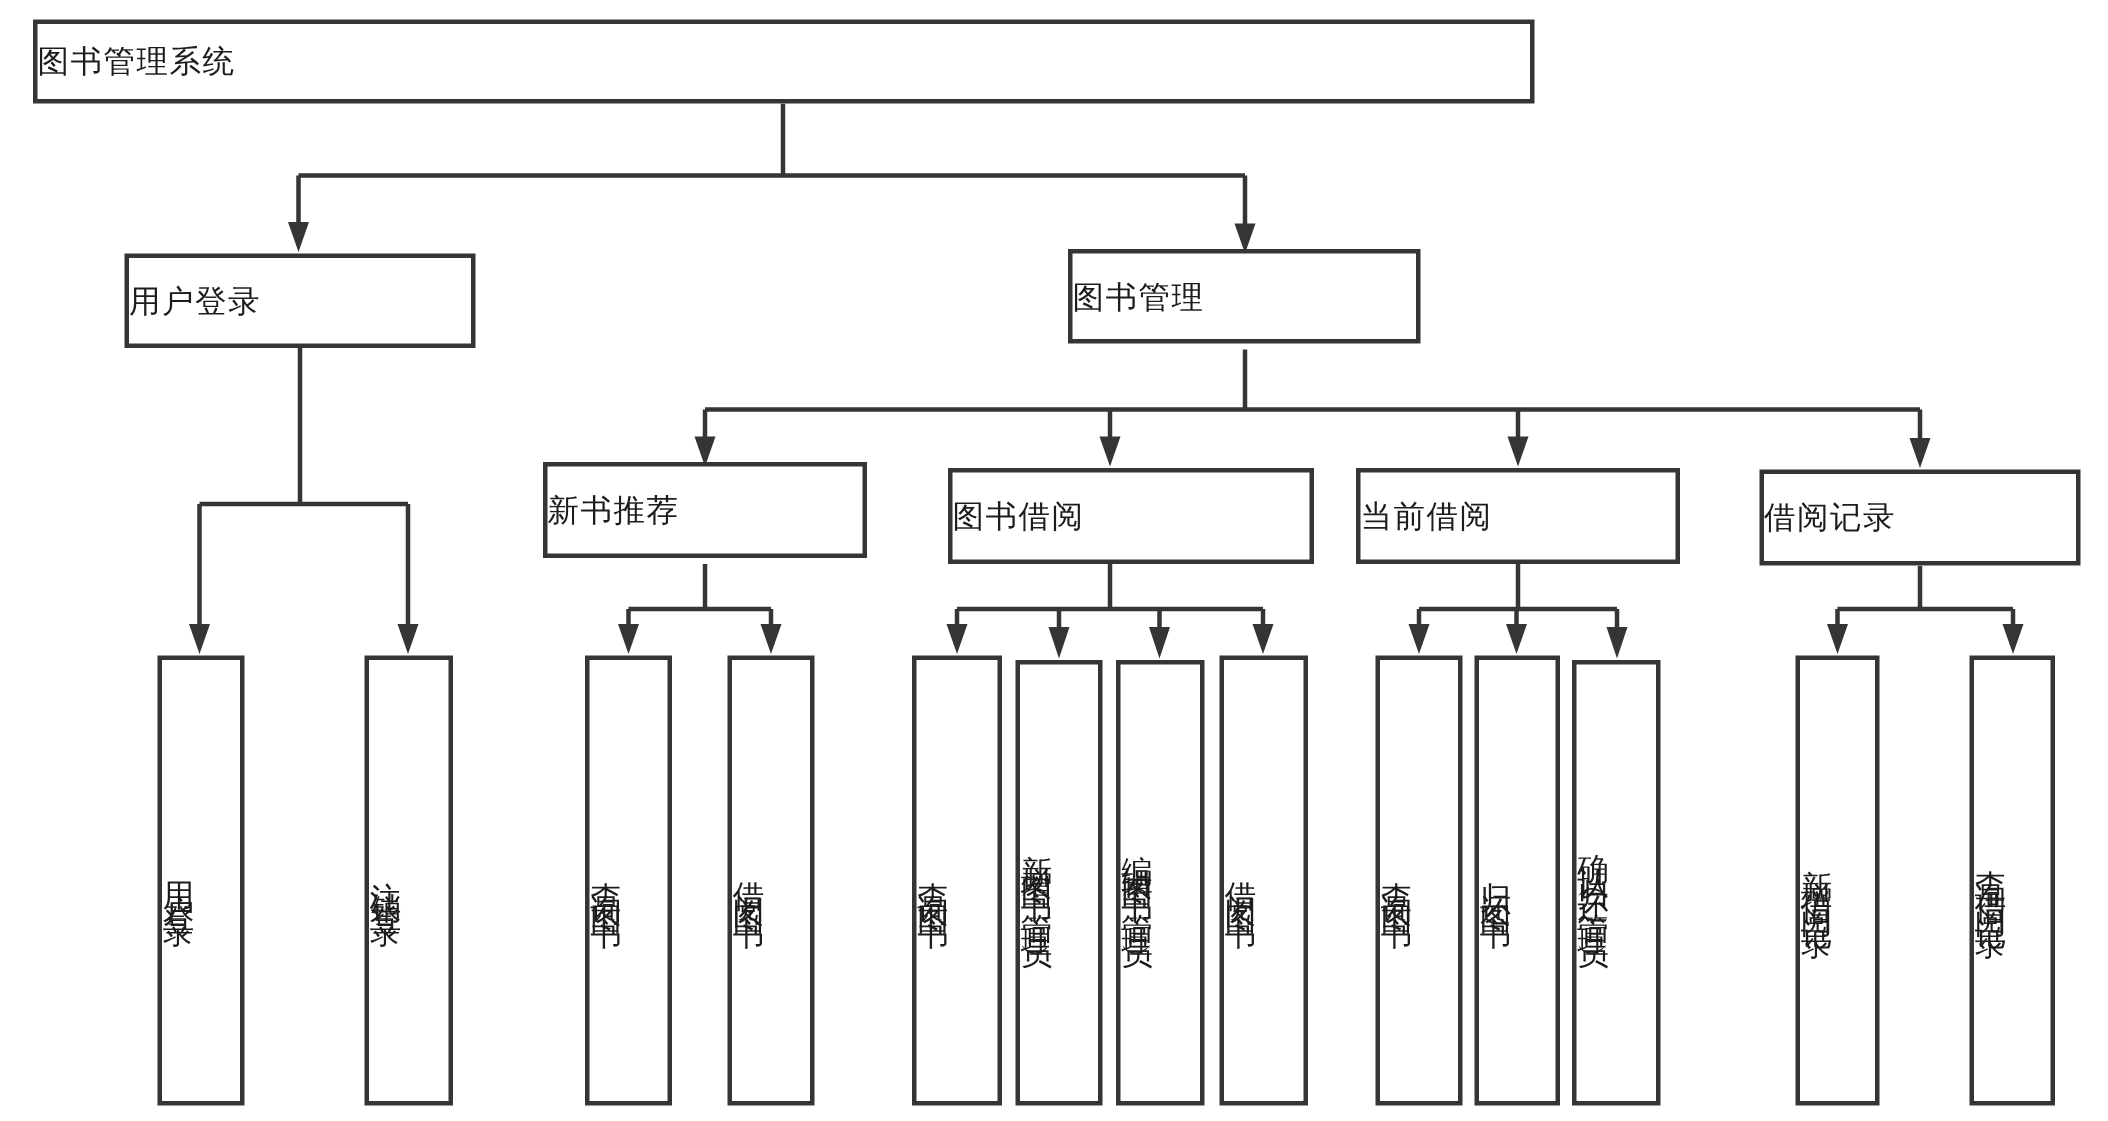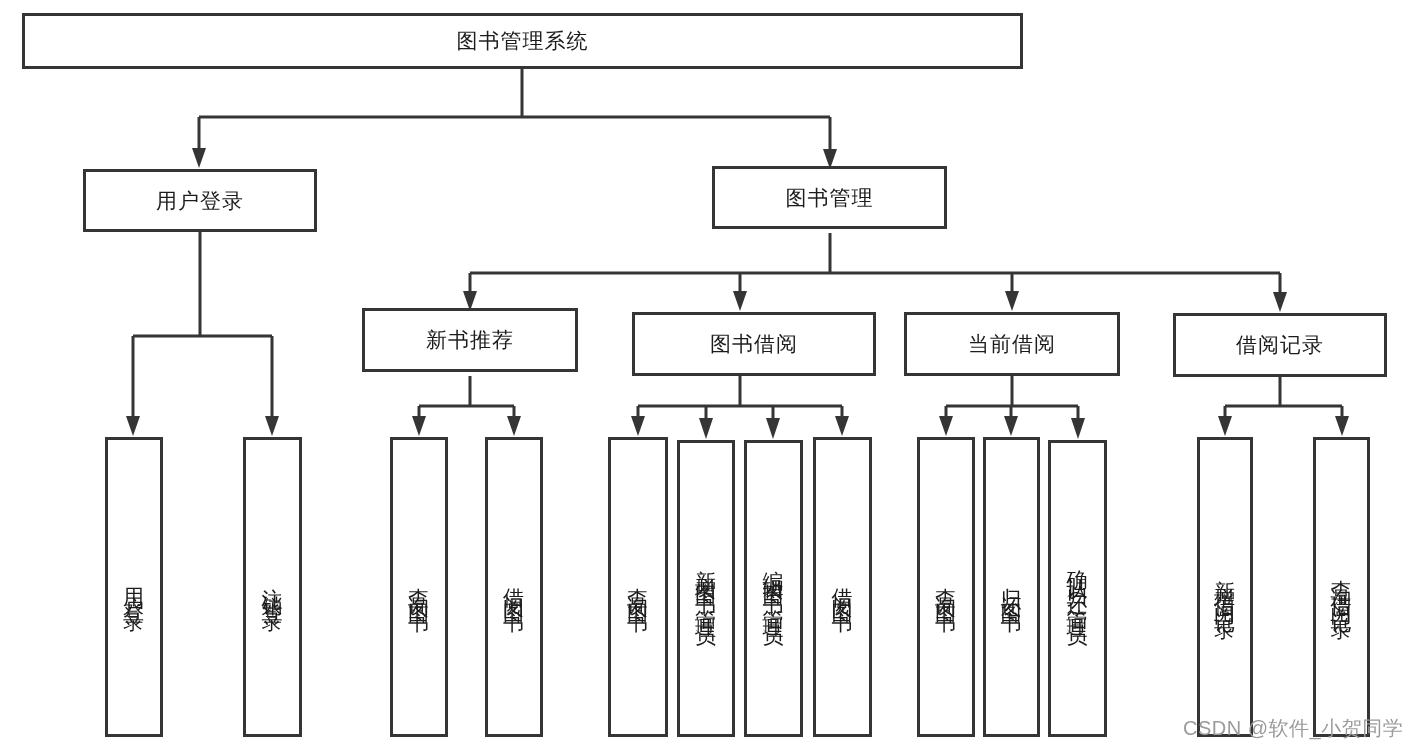--- a/index.html
+++ b/index.html
@@ -9,21 +9,21 @@
     background:#ffffff;
     font-family:"Liberation Sans", sans-serif;
     overflow:hidden;
   }
   #wires{position:absolute;left:0;top:0;z-index:0;}
   .box{
     position:absolute;
     box-sizing:border-box;
     border:3px solid #353535;
     background:#ffffff;
-    display:flex;align-items:center;justify-content:center;
+    display:flex;align-items:center;
     z-index:1;
     color:#1c1c1c;
   }
   .h-label{
     font-size:21px;
     letter-spacing:1px;
     white-space:nowrap;
     color:#1c1c1c;
   }
   .v-label{
@@ -173,15 +173,14 @@
     <span class="v-label">确认归还（管理员）</span>
   </div>
 
   <div class="box" style="left:1197px;top:437px;width:56px;height:300px">
     <span class="v-label">新增借阅记录</span>
   </div>
   <div class="box" style="left:1313px;top:437px;width:57px;height:300px">
     <span class="v-label">查询借阅记录</span>
   </div>
 
-  <div class="watermark">CSDN @软件_小贺同学</div>
 
 </div>
 
 </body></html>

